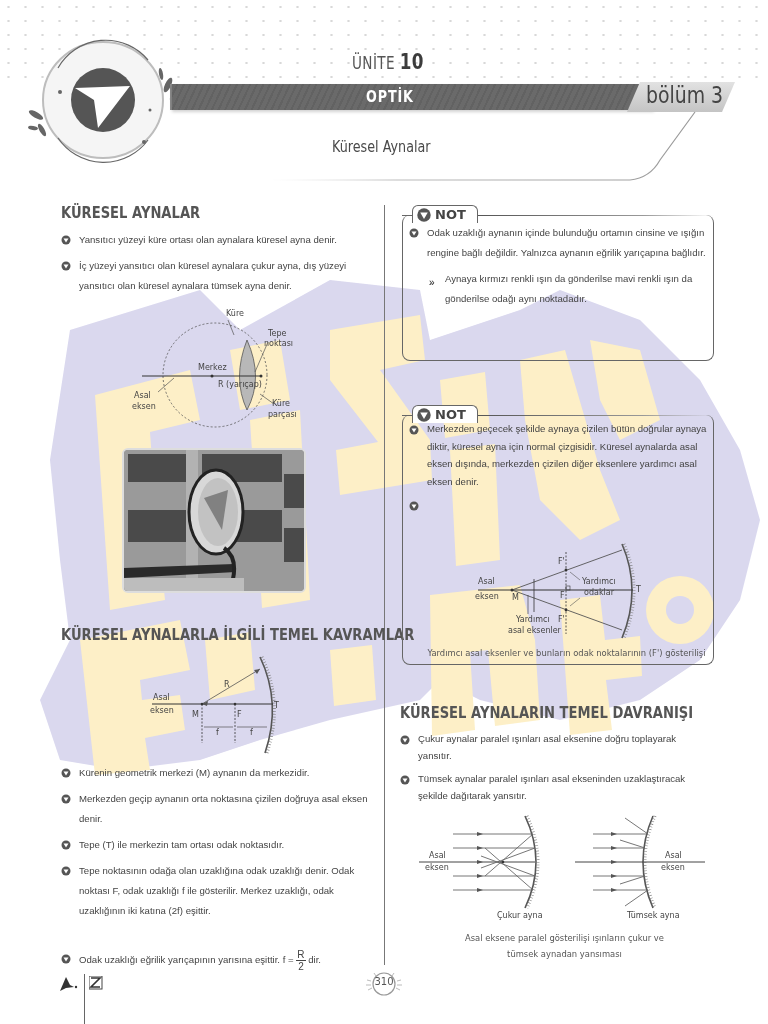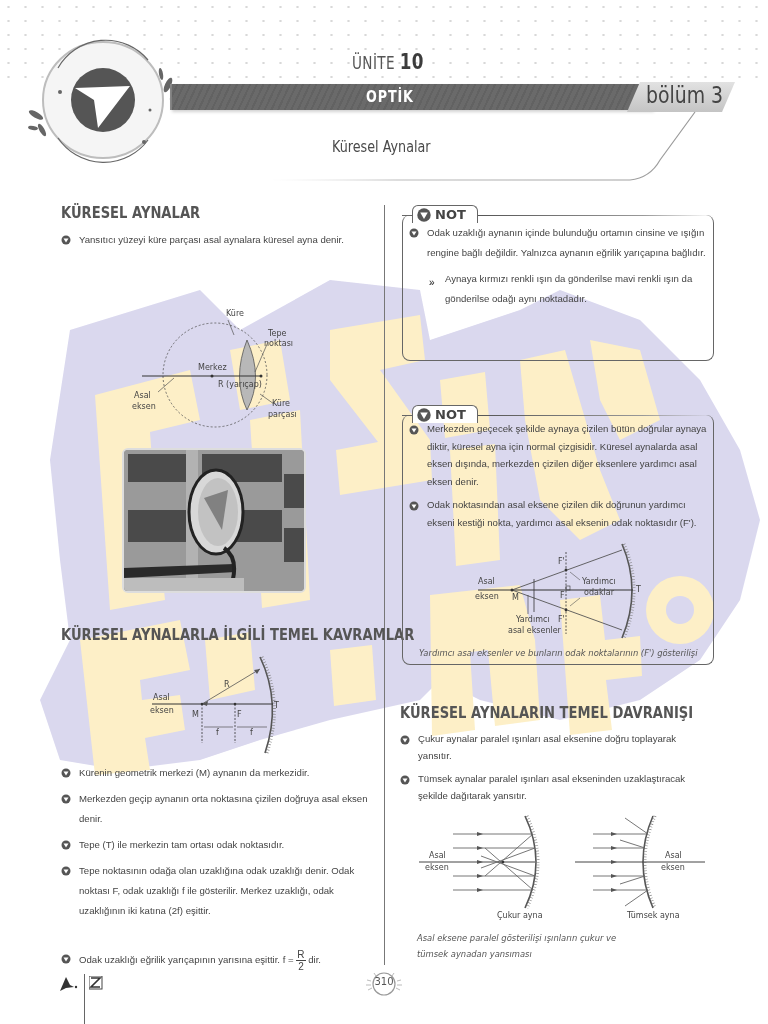--- a/index.html
+++ b/index.html
@@ -40,21 +40,21 @@
   .sub-list li { padding-left: 36px; }
   .sub-list li .si { position: absolute; left: 18px; top: 4px; font-size: 10px; color: #555; }
 
   .not-box { position: absolute; border: 1.3px solid #666; border-radius: 8px; border-top: none; }
   .not-top { position: absolute; height: 1.3px; background: linear-gradient(90deg, #555, #999 70%, rgba(150,150,150,0)); }
   .not-tab { position: absolute; height: 18px; border: 1.3px solid #666; border-bottom: none; border-radius: 6px 6px 0 0; background: #fff; display: flex; align-items: center; padding: 0 6px 0 4px; gap: 4px; }
   .not-tab span { font-weight: bold; font-size: 13px; color: #444; font-family: "DejaVu Sans", sans-serif; }
 
   .diag { position: absolute; }
   .diag text { font-family: "DejaVu Sans", sans-serif; font-size: 8px; fill: #444; }
-  .caption { position: absolute; font-style: italic; font-size: 8.4px; color: #555; font-family: "DejaVu Sans", sans-serif; padding-left: 17px; }
+  .caption { position: absolute; font-size: 8.4px; color: #555; text-align: center; font-family: "DejaVu Sans", sans-serif; padding-left: 17px; }
 
   .photo { position: absolute; left: 122px; top: 448px; width: 184px; height: 145px; border-radius: 6px; overflow: hidden; background: #8c8c8c; border: 2px solid #ddd; }
 
   .footer-logo { position: absolute; left: 58px; top: 975px; }
   .footer-line { position: absolute; left: 84px; top: 974px; width: 1px; height: 50px; background: #666; }
   .page-num { position: absolute; left: 364px; top: 970px; width: 40px; height: 28px; }
   .page-num span { position: absolute; left: 0; width: 40px; top: 6px; text-align: center; font-family: "DejaVu Sans", sans-serif; font-size: 10px; color: #555; }
 </style>
 </head>
 <body>
@@ -128,21 +128,28 @@
 <div class="col-divider"></div>
 
 <div class="h2" style="left:61px; top:203px;">KÜRESEL AYNALAR</div>
 
 <ul class="bullet-list" style="left:61px; top:230px; width:318px;">
   <li>
     <svg class="bi" viewBox="0 0 10 10">
         <circle cx="5" cy="5" r="4.5" fill="#555"></circle>
         <path d="M2.5 3.5 L7.5 3.5 L5 7.5 Z" fill="#fff"></path>
       </svg>
-    <span>Yansıtıcı yüzeyi küre parçası asal aynalara küresel ayna denir.</span>
+    <span>Yansıtıcı yüzeyi küre ortası olan aynalara küresel ayna denir.</span>
+  </li>
+  <li>
+    <svg class="bi" viewBox="0 0 10 10">
+        <circle cx="5" cy="5" r="4.5" fill="#555"></circle>
+        <path d="M2.5 3.5 L7.5 3.5 L5 7.5 Z" fill="#fff"></path>
+      </svg>
+    <span>İç yüzeyi yansıtıcı olan küresel aynalara çukur ayna, dış yüzeyi yansıtıcı olan küresel aynalara tümsek ayna denir.</span>
   </li>
 </ul>
 
 <svg class="diag" style="left:120px; top:300px;" width="200" height="130" viewBox="0 0 200 130">
   <circle cx="95" cy="75" r="52" fill="none" stroke="#555" stroke-width="0.8" stroke-dasharray="2 2"></circle>
   <path d="M127 40 Q112 78 127 110 Q144 78 127 40 Z" fill="#b8b8b8" stroke="#555" stroke-width="0.8"></path>
   <line x1="22" y1="76" x2="142" y2="76" stroke="#333" stroke-width="1"></line>
   <circle cx="92" cy="76" r="1.5" fill="#333"></circle>
   <circle cx="141" cy="76" r="1.5" fill="#333"></circle>
   <line x1="108" y1="20" x2="114" y2="35" stroke="#555" stroke-width="0.7"></line>
@@ -295,21 +302,20 @@
         <circle cx="5" cy="5" r="4.5" fill="#555"></circle>
         <path d="M2.5 3.5 L7.5 3.5 L5 7.5 Z" fill="#fff"></path>
       </svg>
     <span>Merkezden geçecek şekilde aynaya çizilen bütün doğrular aynaya diktir, küresel ayna için normal çizgisidir. Küresel aynalarda asal eksen dışında, merkezden çizilen diğer eksenlere yardımcı asal eksen denir.</span>
   </li>
   <li>
     <svg class="bi" viewBox="0 0 10 10">
         <circle cx="5" cy="5" r="4.5" fill="#555"></circle>
         <path d="M2.5 3.5 L7.5 3.5 L5 7.5 Z" fill="#fff"></path>
       </svg>
-    <span>Odak noktasından asal eksene çizilen dik doğrunun yardımcı ekseni kestiği nokta, yardımcı asal eksenin odak noktasıdır (F').</span>
   </li>
 </ul>
 
 <svg class="diag" style="left:470px; top:542px;" width="200" height="100" viewBox="0 0 200 100">
   <path d="M152 2 Q172 48 152 96" fill="none" stroke="#555" stroke-width="1.6"></path>
   <path d="M154 2 Q174 48 154 96" fill="none" stroke="#777" stroke-width="3" stroke-dasharray="0.6 2.2"></path>
   <line x1="8" y1="48" x2="163" y2="48" stroke="#333" stroke-width="1"></line>
   <line x1="42" y1="48" x2="152" y2="8" stroke="#555" stroke-width="0.9"></line>
   <line x1="42" y1="48" x2="152" y2="88" stroke="#555" stroke-width="0.9"></line>
   <line x1="96" y1="10" x2="96" y2="92" stroke="#333" stroke-width="0.8" stroke-dasharray="2 1.5"></line>

